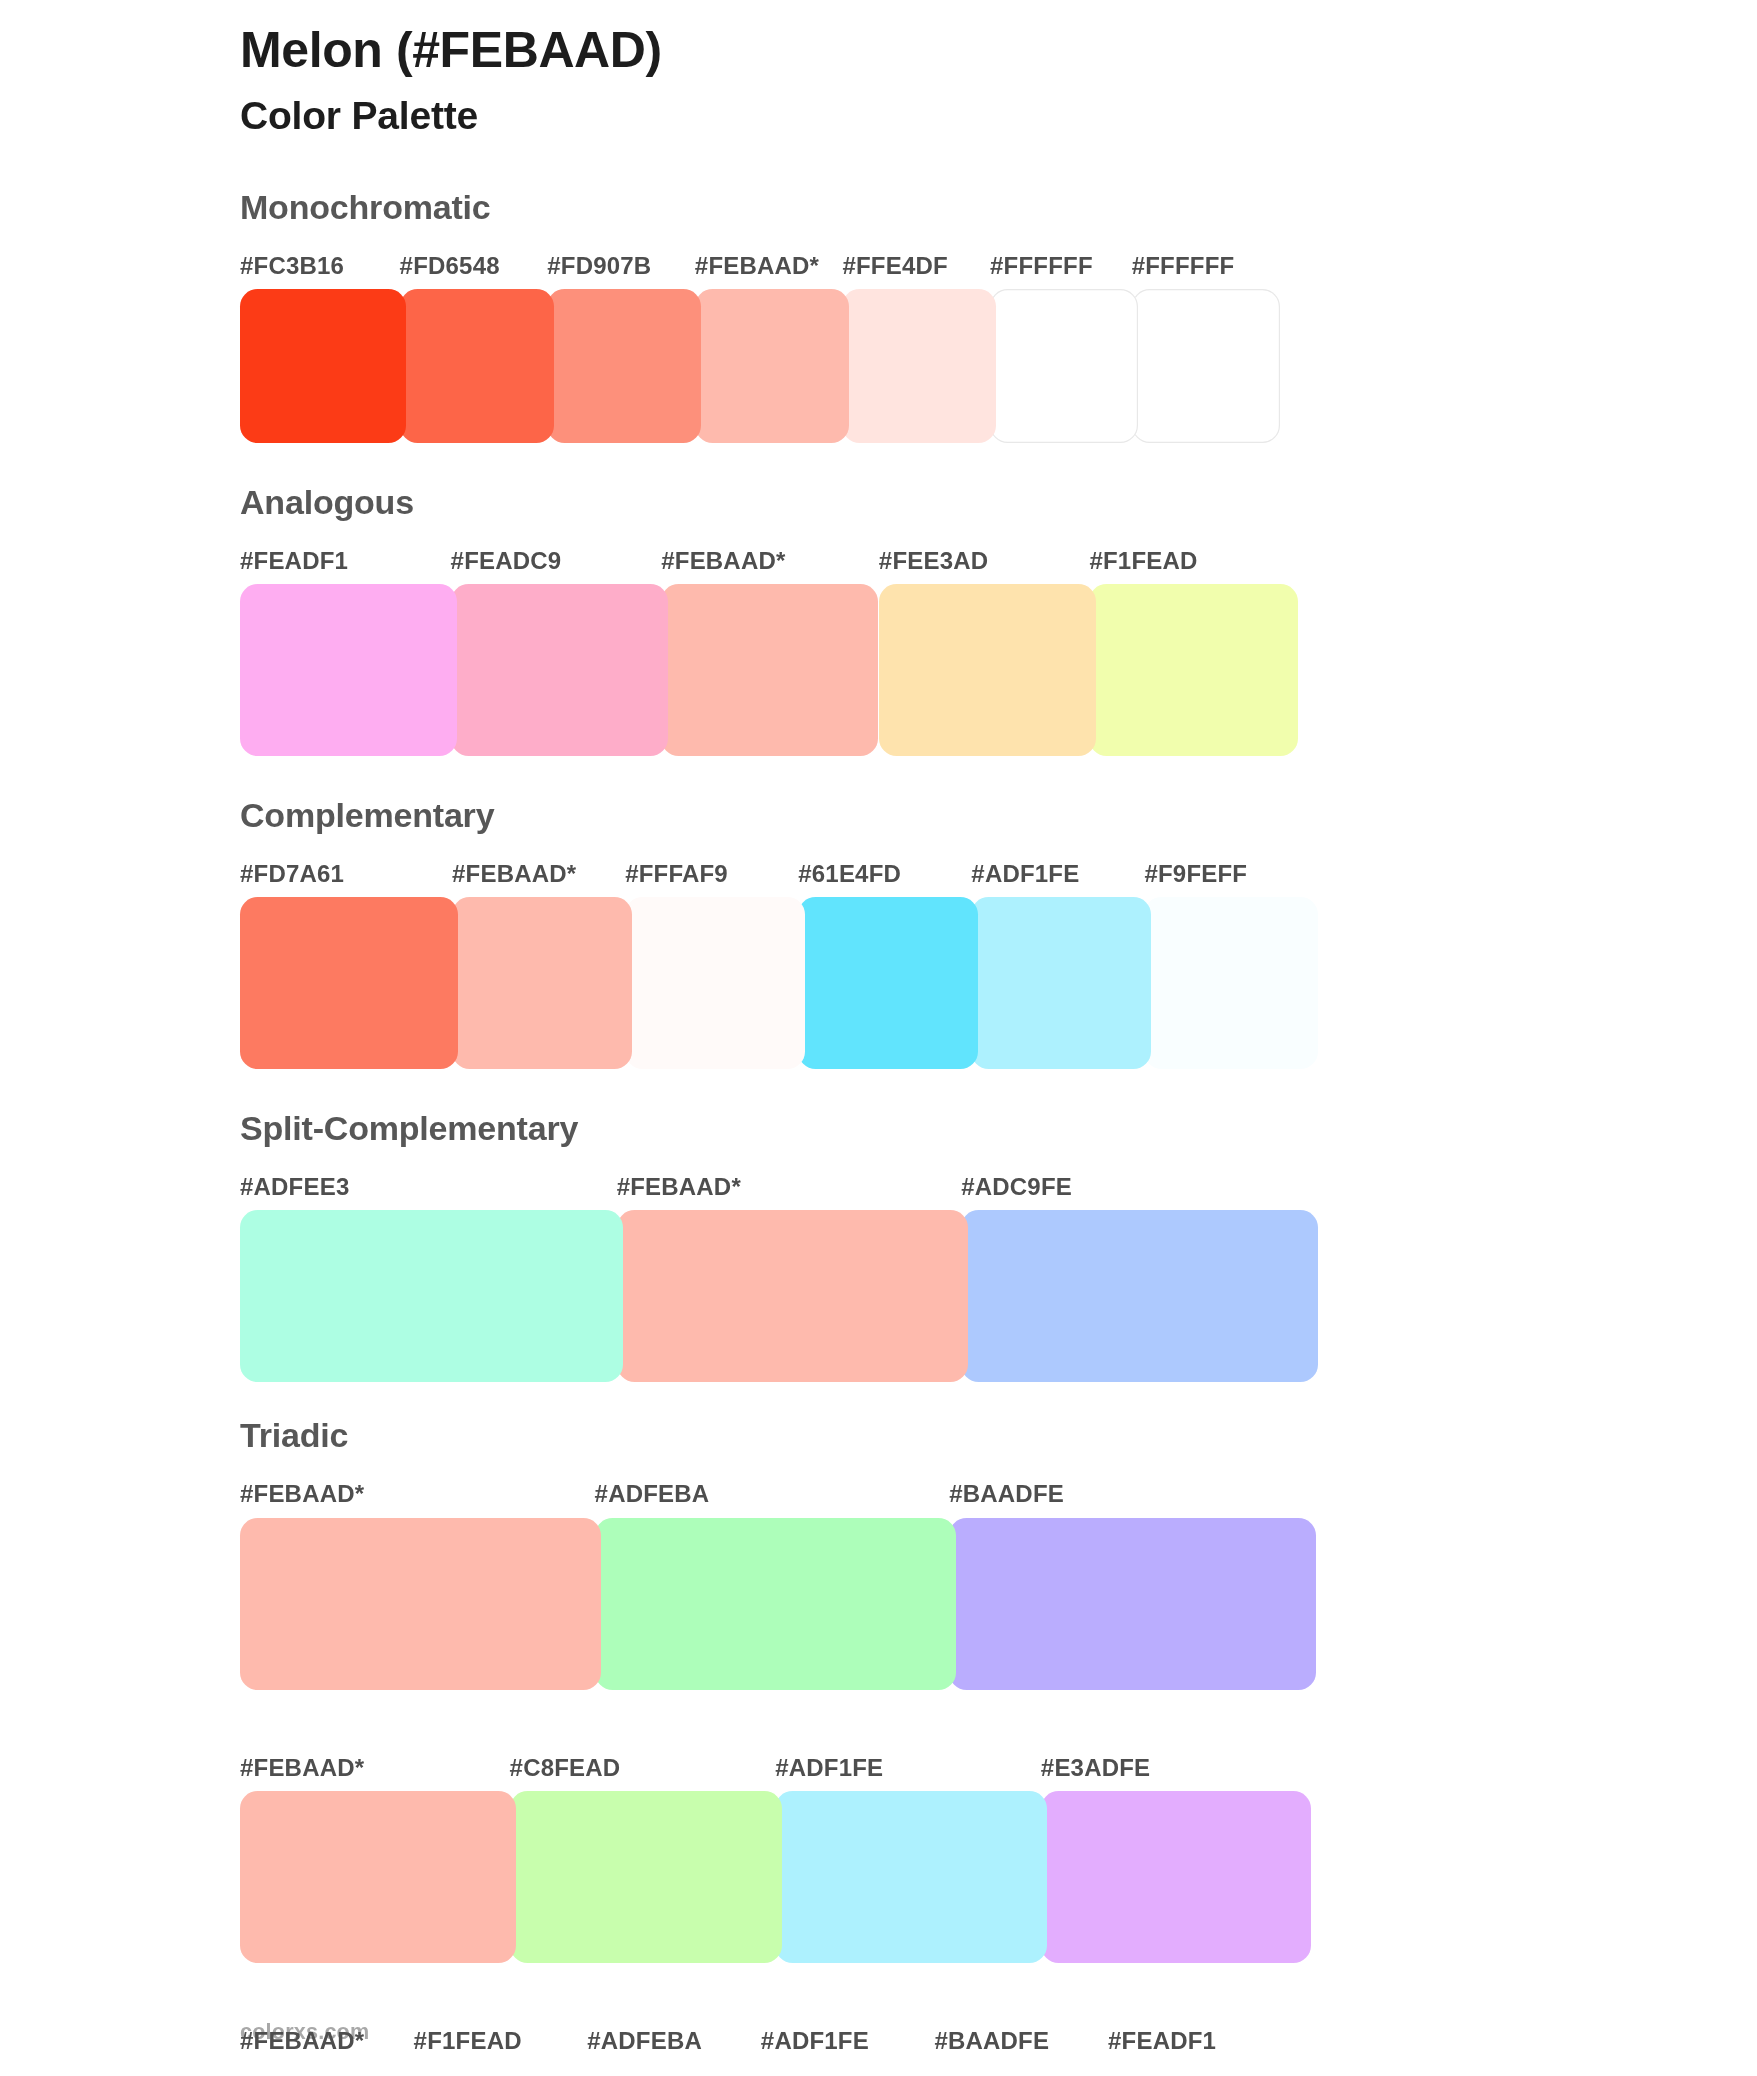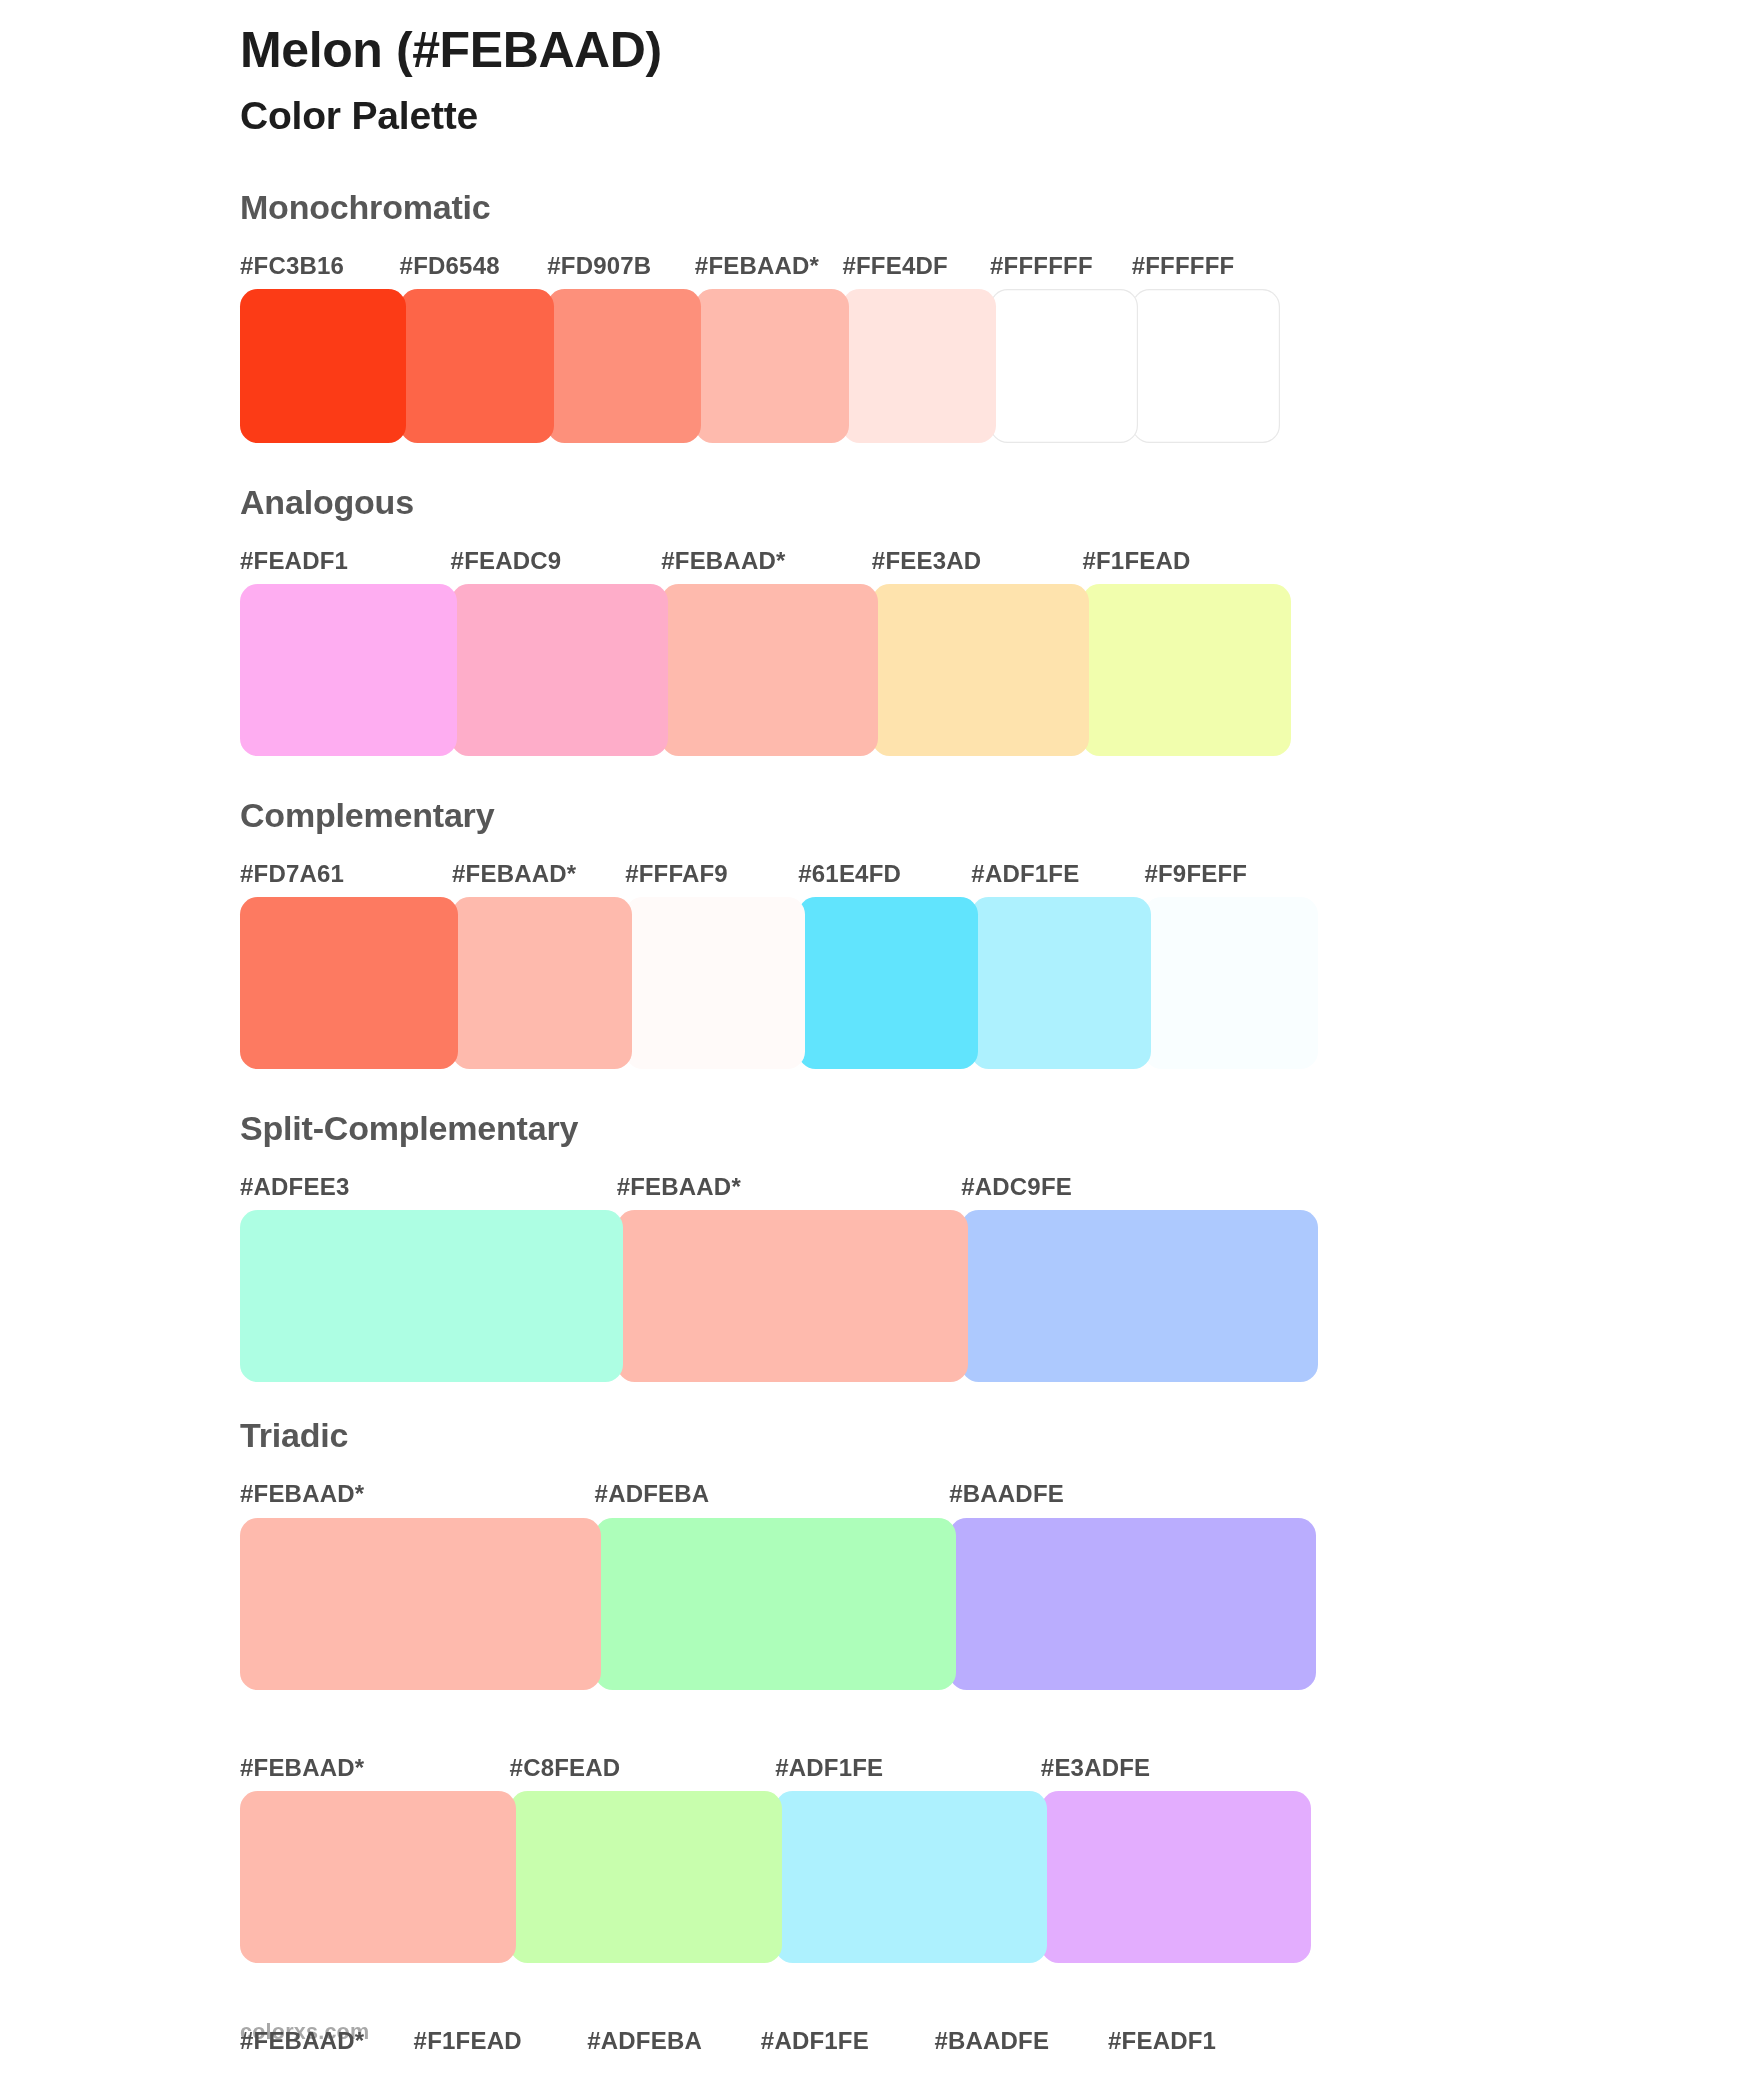--- a/index.html
+++ b/index.html
@@ -183,21 +183,21 @@
             <div class="swatch-chip" style="background: rgb(254, 173, 241);"></div>
           </div>
           <div class="swatch" style="width: 217px; margin-right: -6.4px; z-index: 99;">
             <div class="swatch-label">#FEADC9</div>
             <div class="swatch-chip" style="background: rgb(254, 173, 201);"></div>
           </div>
           <div class="swatch" style="width: 217px; margin-right: -6.4px; z-index: 98;">
             <div class="swatch-label">#FEBAAD*</div>
             <div class="swatch-chip" style="background: rgb(254, 186, 173);"></div>
           </div>
-          <div class="swatch" style="width: 217px; margin-right: -6.4px; z-index: 97;">
+          <div class="swatch" style="width: 217px; margin-right: -6.4px; z-index: 97; margin-left: 7px;">
             <div class="swatch-label">#FEE3AD</div>
             <div class="swatch-chip" style="background: rgb(254, 227, 173);"></div>
           </div>
           <div class="swatch" style="width: 209px; margin-right: 0px; z-index: 96;">
             <div class="swatch-label">#F1FEAD</div>
             <div class="swatch-chip" style="background: rgb(241, 254, 173);"></div>
           </div>
         </div>
       </div>
       <div class="section sec-comp">

